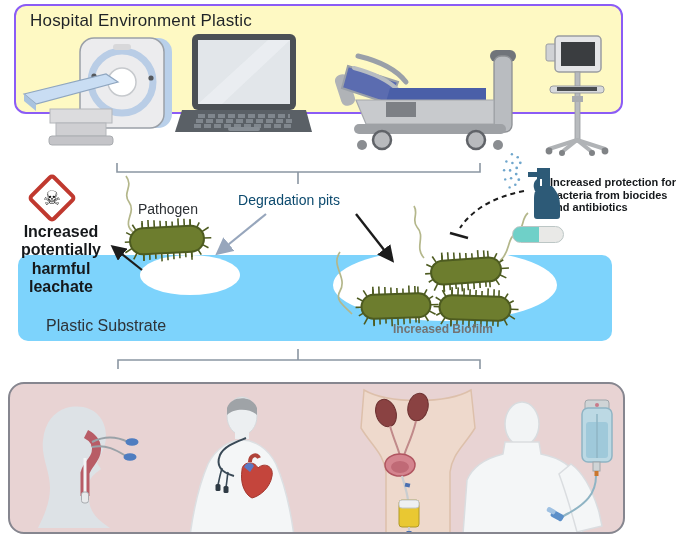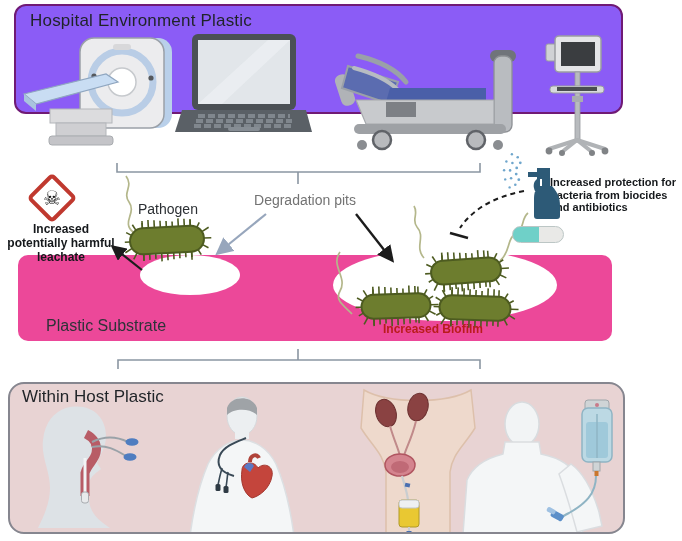--- a/index.html
+++ b/index.html
@@ -4,45 +4,45 @@
 <style>
   html,body{margin:0;padding:0;background:#fff;}
   #canvas{
     position:relative;width:682px;height:541px;background:#ffffff;
     font-family:"Liberation Sans", sans-serif;overflow:hidden;
   }
   .abs{position:absolute;}
   
   #hospital-panel{
     left:14px;top:4px;width:609px;height:110px;
-    background:#8b5cf6;border:2px solid #701a75;border-radius:12px;
+    background:#fef9c3;border:2px solid #8b5cf6;border-radius:12px;
     box-sizing:border-box;
   }
   #hospital-title{left:14px;top:5px;font-size:17px;color:#1f2327;letter-spacing:.2px;}
   #host-panel{
     left:8px;top:382px;width:617px;height:152px;
     background:#e8d3d3;border:2px solid #86868f;border-radius:16px;
     box-sizing:border-box;overflow:hidden;
   }
   #host-title{left:12px;top:3px;font-size:17px;color:#1f2327;}
   
   #substrate-band{
     left:18px;top:255px;width:594px;height:86px;
-    background:#ec4899;border-radius:10px;
+    background:#7dd3fc;border-radius:10px;
   }
   #substrate-label{left:28px;top:62px;font-size:16px;color:#2e3338;}
   #biofilm-label{
-    left:383px;top:322px;width:120px;
-    font-size:12px;font-weight:bold;color:#b91c1c;z-index:6;
+    left:383px;top:322px;width:120px;text-align:center;
+    font-size:12px;font-weight:bold;color:#737373;z-index:6;
   }
   
   .note{color:#15181b;line-height:1.15;}
   #pathogen-label{left:138px;top:201px;width:70px;font-size:14px;color:#2b2f33;text-align:left;}
-  #degradation-label{left:240px;top:192px;width:130px;font-size:14px;color:#737373;text-align:center;}
-  #leachate-label{left:2px;top:223px;width:118px;font-size:12px;font-weight:bold;text-align:center;}
+  #degradation-label{left:224px;top:192px;width:130px;font-size:14px;color:#0c4a6e;text-align:center;}
+  #leachate-label{left:2px;top:223px;width:118px;font-size:16px;font-weight:bold;text-align:center;}
   #protection-label{left:550px;top:176px;width:130px;font-size:11px;font-weight:bold;text-align:left;}
   
   #capsule{
     left:512px;top:226px;width:52px;height:17px;border-radius:9px;
     background:linear-gradient(90deg,#6fd0c8 0 52%,#e9e9e7 52% 100%);
     border:1px solid #bcc6c5;box-sizing:border-box;z-index:6;
   }
   #overlay{left:0;top:0;z-index:5;pointer-events:none;}
   svg{display:block;}
 </style>
@@ -322,21 +322,20 @@
         <line x1="-33.892304845413264" y1="5.999999999999998" x2="-38.43893821528157" y2="8.624999999999996" stroke="#4d5b20" stroke-width="1.6"></line>
         <line x1="29.5" y1="10.392304845413264" x2="32.824999999999996" y2="16.15137378057978" stroke="#4d5b20" stroke-width="1.6"></line>
         <line x1="-29.5" y1="10.392304845413264" x2="-33.525" y2="17.363809345877996" stroke="#4d5b20" stroke-width="1.6"></line>
         <line x1="23.5" y1="12" x2="23.5" y2="17.95" stroke="#4d5b20" stroke-width="1.6"></line>
         <line x1="-23.5" y1="12" x2="-23.5" y2="19.35" stroke="#4d5b20" stroke-width="1.6"></line>
         <rect x="-35.5" y="-12" width="71" height="24" rx="12" fill="#6d7d2e" stroke="#4d5b20" stroke-width="2"></rect>
       </g>
   </svg>
 
   <div id="host-panel" class="abs">
-    <div id="host-title" class="abs">Within Host Plastic</div>
 
     <svg class="abs" style="left:16px;top:16px" width="120" height="132" viewBox="0 0 120 132">
       <path d="M40,8 C64,2 80,16 80,36 C80,48 74,55 71,63 L75,69 C67,75 63,78 63,86 L63,98 C63,112 72,120 84,128 L12,128 C20,112 24,100 24,88 C24,70 15,58 17,40 C19,22 28,12 40,8 Z" fill="#dde2e6"></path>
       <path d="M60,34 C68,38 72,45 70,53 C68,61 61,65 59,73 L59,96" fill="none" stroke="#b85c66" stroke-width="9"></path>
       <path d="M64,38 L74,42 L66,48 Z" fill="#b85c66"></path>
       <line x1="59" y1="58" x2="59" y2="102" stroke="#f2f4f5" stroke-width="3"></line>
       <rect x="55.5" y="92" width="7" height="11" rx="2.5" fill="#e8eaec" stroke="#a8abaf"></rect>
       <path d="M66,42 C80,35 92,37 102,42" fill="none" stroke="#9aa2a8" stroke-width="2"></path>
       <path d="M66,47 C80,44 90,50 100,56" fill="none" stroke="#9aa2a8" stroke-width="2"></path>
       <ellipse cx="106" cy="42" rx="6.5" ry="3.8" fill="#4f7dc0"></ellipse>

